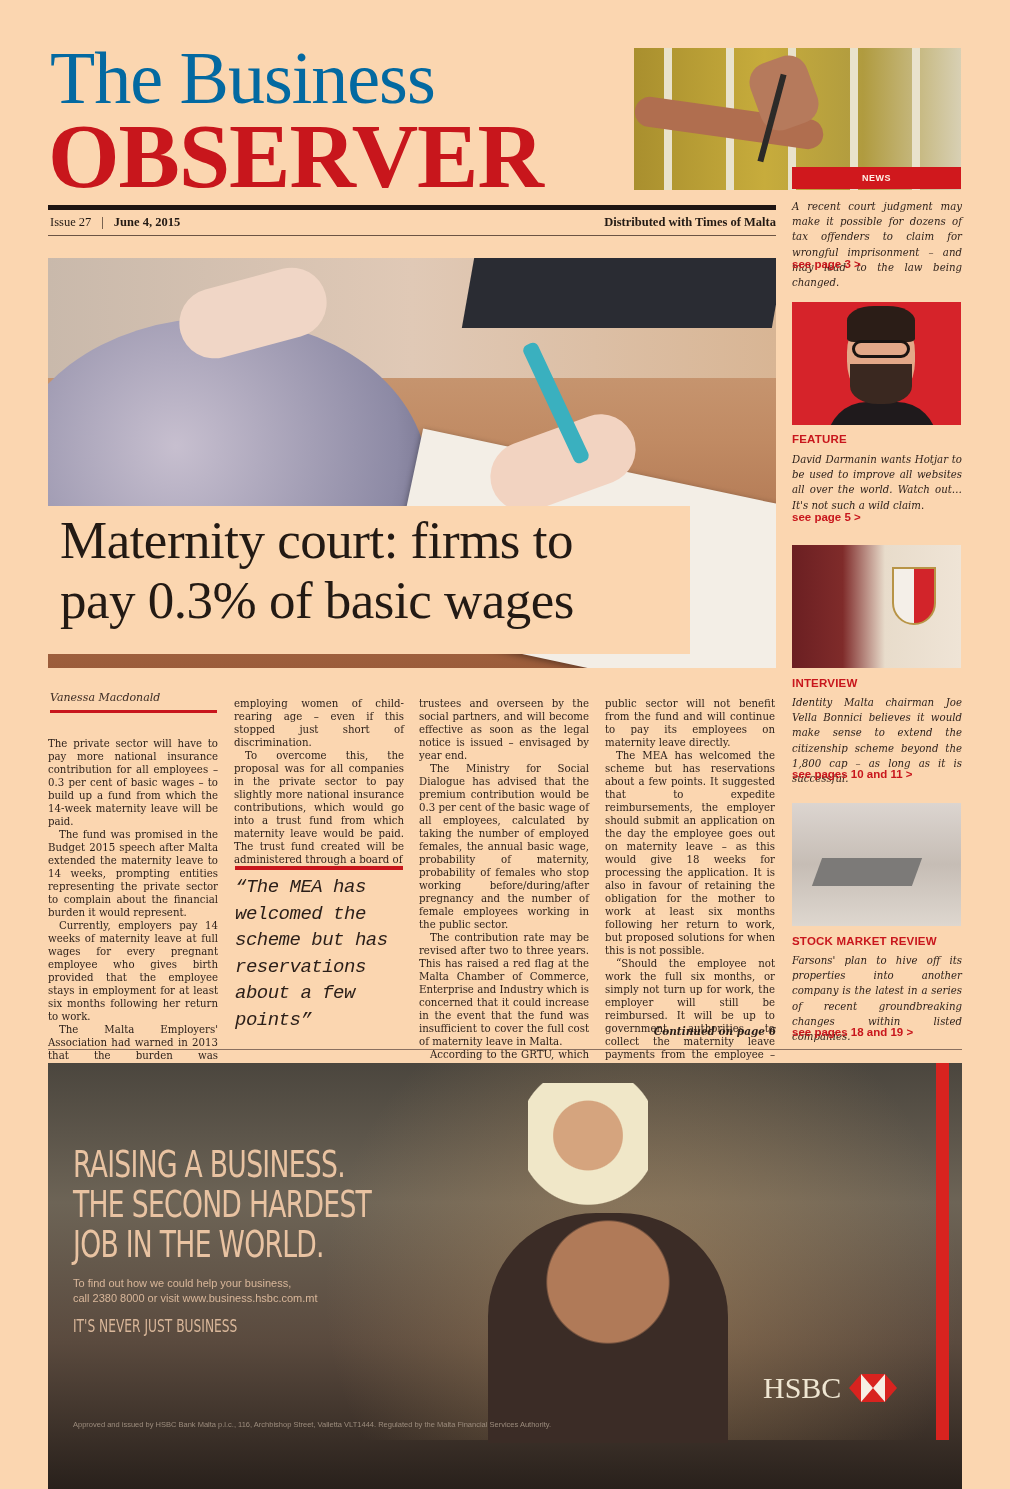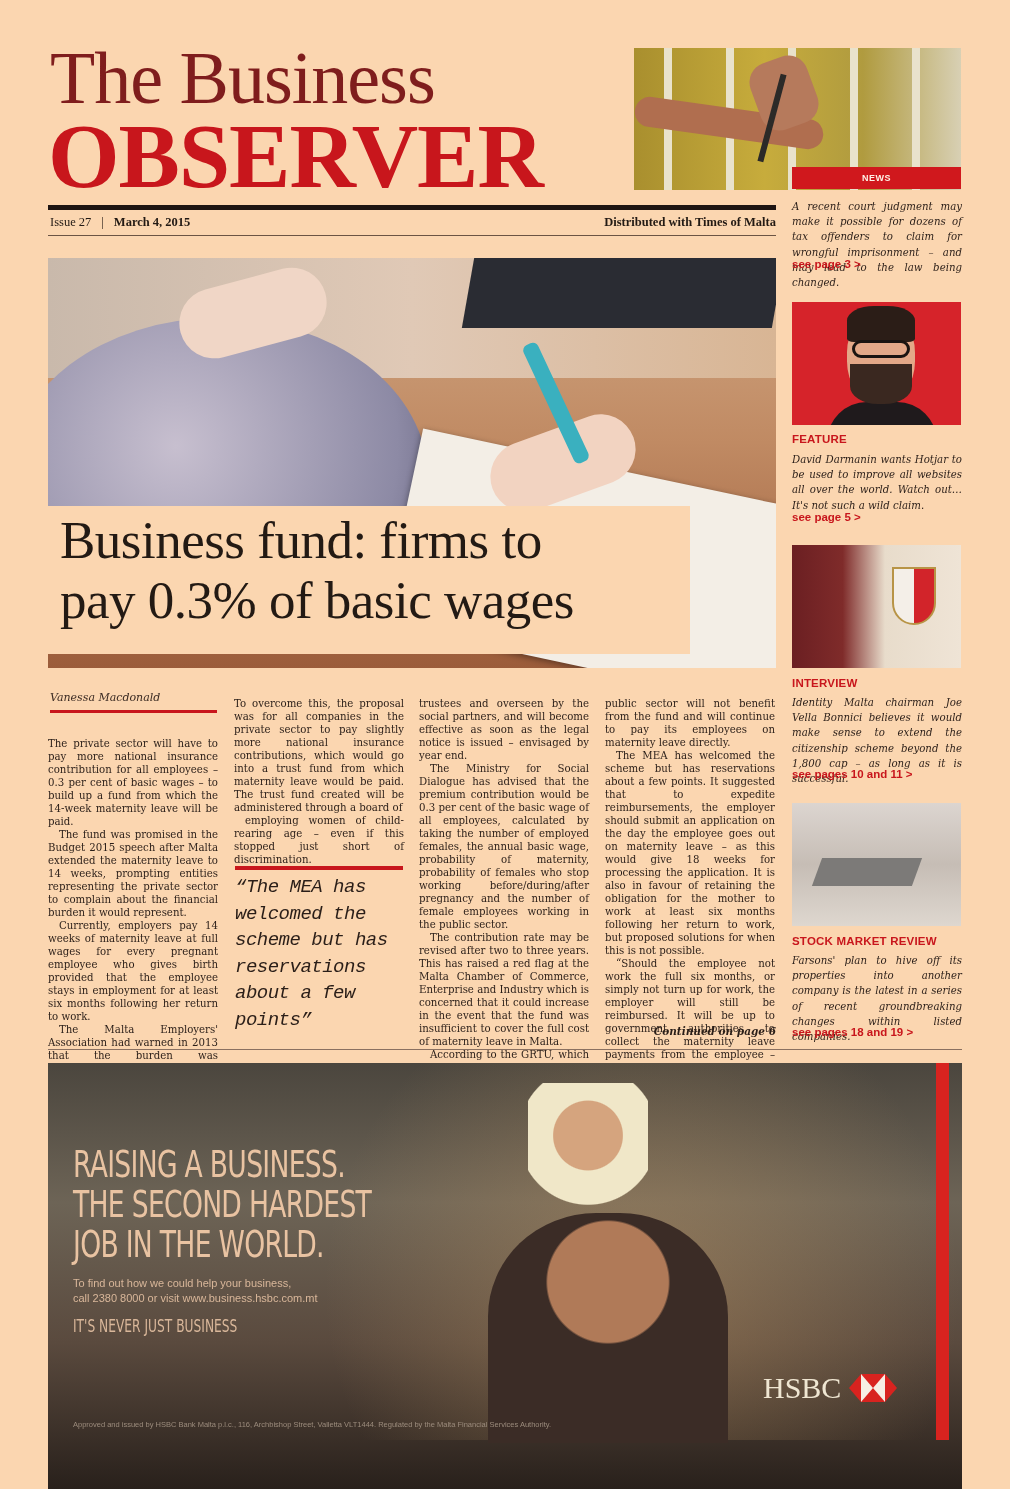--- a/index.html
+++ b/index.html
@@ -1,20 +1,20 @@
 <!DOCTYPE html>
 <html><head>
 <meta charset="utf-8">
 <style>
   * { box-sizing: border-box; margin: 0; padding: 0; }
   body { width: 1010px; height: 1489px; background: #fbd6b0; font-family: "DejaVu Serif", serif; color: #231a14; position: relative; overflow: hidden; }
   .abs { position: absolute; }
 
   
-  .mast-the { left: 50px; top: 38px; font-family: "Liberation Serif", serif; font-size: 74px; line-height: 80px; color: #7f1d1d; letter-spacing: -1px; }
+  .mast-the { left: 50px; top: 38px; font-family: "Liberation Serif", serif; font-size: 74px; line-height: 80px; color: #0369a1; letter-spacing: -1px; }
   .mast-obs { left: 48px; top: 108px; font-family: "Liberation Serif", serif; font-weight: bold; font-size: 92px; line-height: 96px; color: #c8161c; letter-spacing: -1px; }
   .rule-thick { left: 48px; top: 205px; width: 728px; height: 5px; background: #1e1512; }
   .issue-line { left: 50px; top: 212px; width: 726px; height: 20px; font-family: "Liberation Serif", serif; font-size: 12.5px; display: flex; align-items: center; }
   .issue-line .sep { margin: 0 10px; }
   .issue-line .date { font-weight: bold; }
   .issue-line .dist { margin-left: auto; font-weight: bold; text-align: right; }
   .rule-thin { left: 48px; top: 235px; width: 728px; height: 1px; background: #6b5444; }
 
   
   .photo-news { left: 634px; top: 48px; width: 327px; height: 142px; background:
@@ -80,51 +80,51 @@
 </style>
 </head>
 <body>
 
 <div class="abs mast-the">The Business</div>
 <div class="abs mast-obs">OBSERVER</div>
 <div class="abs rule-thick"></div>
 <div class="abs issue-line">
   <span>Issue 27</span>
   <span class="sep">|</span>
-  <span class="date">March 4, 2015</span>
+  <span class="date">June 4, 2015</span>
   <span class="dist">Distributed with Times of Malta</span>
 </div>
 <div class="abs rule-thin"></div>
 
 <div class="abs hero">
   <div class="wall"></div>
   <div class="keyboard"></div>
   <div class="belly"></div>
   <div class="hand1"></div>
   <div class="planner"></div>
   <div class="hand2"></div>
   <div class="pen"></div>
 </div>
 <div class="abs headline-box">
-  <div class="headline">Business fund: firms to</div>
+  <div class="headline">Maternity court: firms to</div>
   <div class="headline">pay 0.3% of basic wages</div>
 </div>
 
 <div class="abs byline">Vanessa Macdonald</div>
 <div class="abs byline-rule"></div>
 
 <div class="col" style="left:48px; top:737px;">
   <p>The private sector will have to pay more national insurance contribution for all employees – 0.3 per cent of basic wages – to build up a fund from which the 14-week maternity leave will be paid.</p>
   <p>The fund was promised in the Budget 2015 speech after Malta extended the maternity leave to 14 weeks, prompting entities representing the private sector to complain about the financial burden it would represent.</p>
   <p>Currently, employers pay 14 weeks of maternity leave at full wages for every pregnant employee who gives birth provided that the employee stays in employment for at least six months following her return to work.</p>
   <p>The Malta Employers' Association had warned in 2013 that the burden was discouraging companies from</p>
 </div>
 <div class="col" style="left:234px; top:697px;">
+  <p>employing women of child-rearing age – even if this stopped just short of discrimination.</p>
   <p>To overcome this, the proposal was for all companies in the private sector to pay slightly more national insurance contributions, which would go into a trust fund from which maternity leave would be paid. The trust fund created will be administered through a board of</p>
-  <p>employing women of child-rearing age – even if this stopped just short of discrimination.</p>
 </div>
 <div class="abs pull-rule"></div>
 <div class="abs pull">“The MEA has welcomed the scheme but has reservations about a few points”</div>
 <div class="col" style="left:419px; top:697px;">
   <p>trustees and overseen by the social partners, and will become effective as soon as the legal notice is issued – envisaged by year end.</p>
   <p>The Ministry for Social Dialogue has advised that the premium contribution would be 0.3 per cent of the basic wage of all employees, calculated by taking the number of employed females, the annual basic wage, probability of maternity, probability of females who stop working before/during/after pregnancy and the number of female employees working in the public sector.</p>
   <p>The contribution rate may be revised after two to three years. This has raised a red flag at the Malta Chamber of Commerce, Enterprise and Industry which is concerned that it could increase in the event that the fund was insufficient to cover the full cost of maternity leave in Malta.</p>
   <p>According to the GRTU, which was briefed by the ministry, the</p>
 </div>
 <div class="col" style="left:605px; top:697px;">

